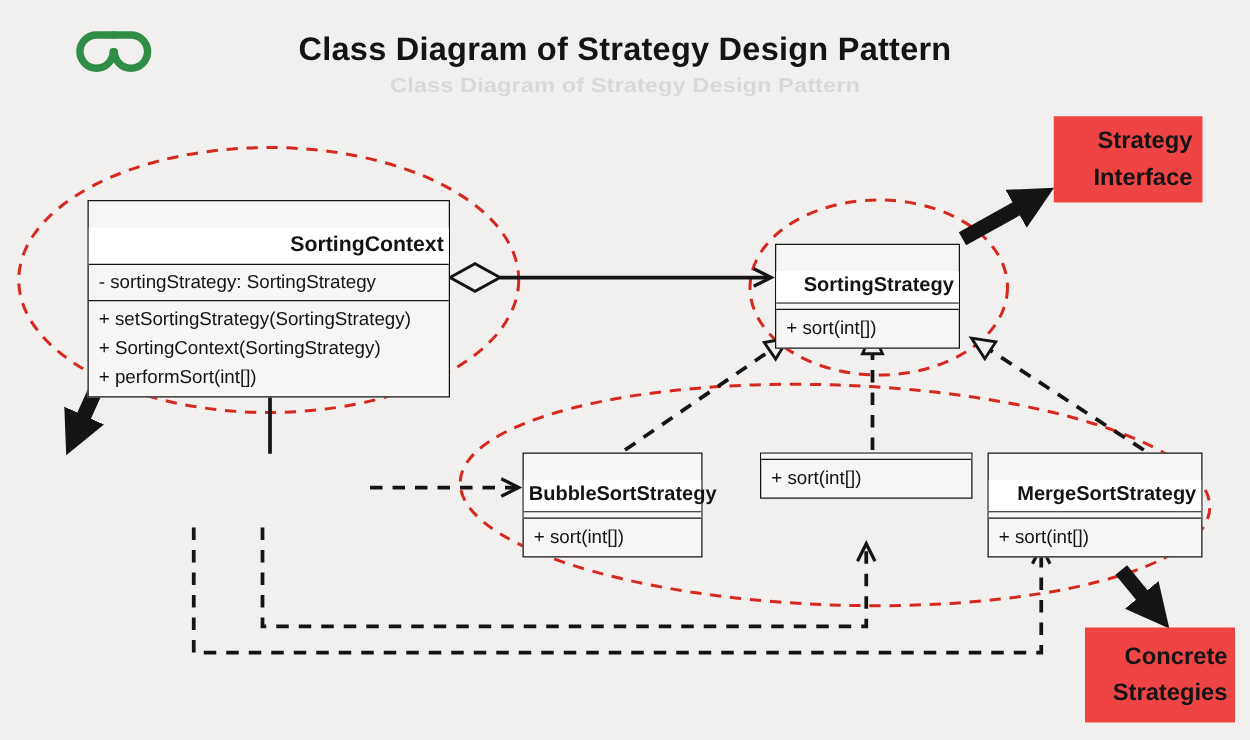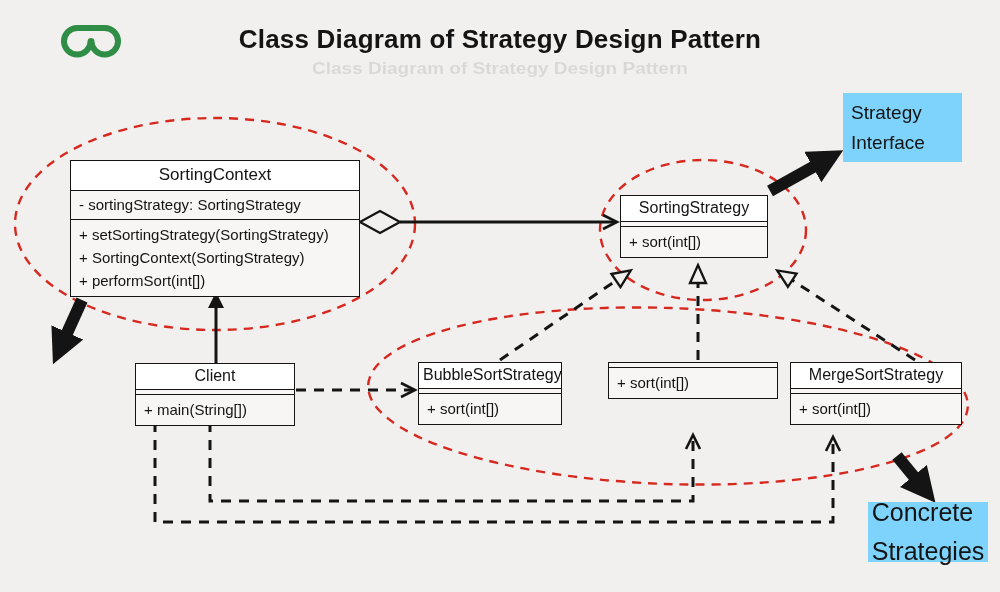--- a/index.html
+++ b/index.html
@@ -7,29 +7,29 @@
   .stage{position:relative;width:1000px;height:592px;background:#f1f0ef;overflow:hidden;}
   .layer{position:absolute;left:0;top:0;z-index:1;}
   .page-title{position:absolute;left:0;right:0;top:24px;text-align:center;
     font-size:26px;font-weight:bold;color:#141414;letter-spacing:.2px;z-index:2;}
   .page-title-echo{position:absolute;left:0;right:0;top:58px;text-align:center;
     font-size:19px;font-weight:bold;color:#141414;opacity:.10;transform:scaleY(.85);
     filter:blur(.6px);z-index:2;}
   .logo{position:absolute;left:58px;top:16px;width:66px;height:46px;z-index:2;}
   .uml-box{position:absolute;z-index:2;border:1.6px solid #141414;background:#f7f6f5;
     box-sizing:border-box;color:#141414;}
-  .uml-title{background:#ffffff;border-bottom:1.6px solid #141414;text-align:center;
-    font-weight:normal;font-size:16px;padding:3px 4px 4px;}
+  .uml-title{background:#ffffff;border-bottom:1.6px solid #141414;text-align:right;
+    font-weight:bold;font-size:16px;padding:3px 4px 4px;margin-top:21px;}
   .uml-title.big{font-size:17px;padding:4px 4px 5px;}
   .uml-empty{height:4px;border-bottom:1.6px solid #141414;background:#f7f6f5;}
   .uml-attrs{border-bottom:1.6px solid #141414;padding:2px 8px 3px;}
   .uml-methods{padding:3px 8px 4px;}
   .uml-line{font-size:15px;line-height:23px;white-space:nowrap;}
-  .callout{position:absolute;z-index:3;background:#7dd3fc;color:#141414;font-weight:normal;
-    text-align:left;display:flex;align-items:center;justify-content:center;
+  .callout{position:absolute;z-index:3;background:#ef4444;color:#141414;font-weight:bold;
+    text-align:right;display:flex;align-items:center;justify-content:center;
     box-sizing:border-box;line-height:1.55;}
 </style>
 </head>
 <body>
 
 <div class="stage">
 
   <svg class="logo" viewBox="0 0 72 50">
     <path d="M36 13 H21 C13 13 6.5 19.5 6.5 27.5 C6.5 35.5 13 42 21 42 C29 42 35.5 35.5 35.5 27.5" fill="none" stroke="#2f8d46" stroke-width="6.5" stroke-linecap="round"></path>
     <path d="M36 13 H51 C59 13 65.5 19.5 65.5 27.5 C65.5 35.5 59 42 51 42 C43 42 36.5 35.5 36.5 27.5" fill="none" stroke="#2f8d46" stroke-width="6.5" stroke-linecap="round"></path>
@@ -89,27 +89,20 @@
   </div>
 
   <div class="uml-box" style="left:620px;top:195px;width:148px;">
     <div class="uml-title">SortingStrategy</div>
     <div class="uml-empty"></div>
     <div class="uml-methods">
       <div class="uml-line">+ sort(int[])</div>
     </div>
   </div>
 
-  <div class="uml-box" style="left:135px;top:363px;width:160px;">
-    <div class="uml-title">Client</div>
-    <div class="uml-empty"></div>
-    <div class="uml-methods">
-      <div class="uml-line">+ main(String[])</div>
-    </div>
-  </div>
 
   <div class="uml-box" style="left:418px;top:362px;width:144px;">
     <div class="uml-title">BubbleSortStrategy</div>
     <div class="uml-empty"></div>
     <div class="uml-methods">
       <div class="uml-line">+ sort(int[])</div>
     </div>
   </div>
 
   <div class="uml-box" style="left:608px;top:362px;width:170px;">
@@ -121,15 +114,15 @@
 
   <div class="uml-box" style="left:790px;top:362px;width:172px;">
     <div class="uml-title">MergeSortStrategy</div>
     <div class="uml-empty"></div>
     <div class="uml-methods">
       <div class="uml-line">+ sort(int[])</div>
     </div>
   </div>
 
   <div class="callout" style="left:843px;top:93px;width:119px;height:69px;font-size:19px;padding:4px 8px;">Strategy Interface</div>
-  <div class="callout" style="left:868px;top:502px;width:120px;height:60px;font-size:25px;padding:4px 6px;">Concrete Strategies</div>
+  <div class="callout" style="left:868px;top:502px;width:120px;height:76px;font-size:19px;padding:4px 6px;">Concrete Strategies</div>
 
 </div>
 
 </body></html>

